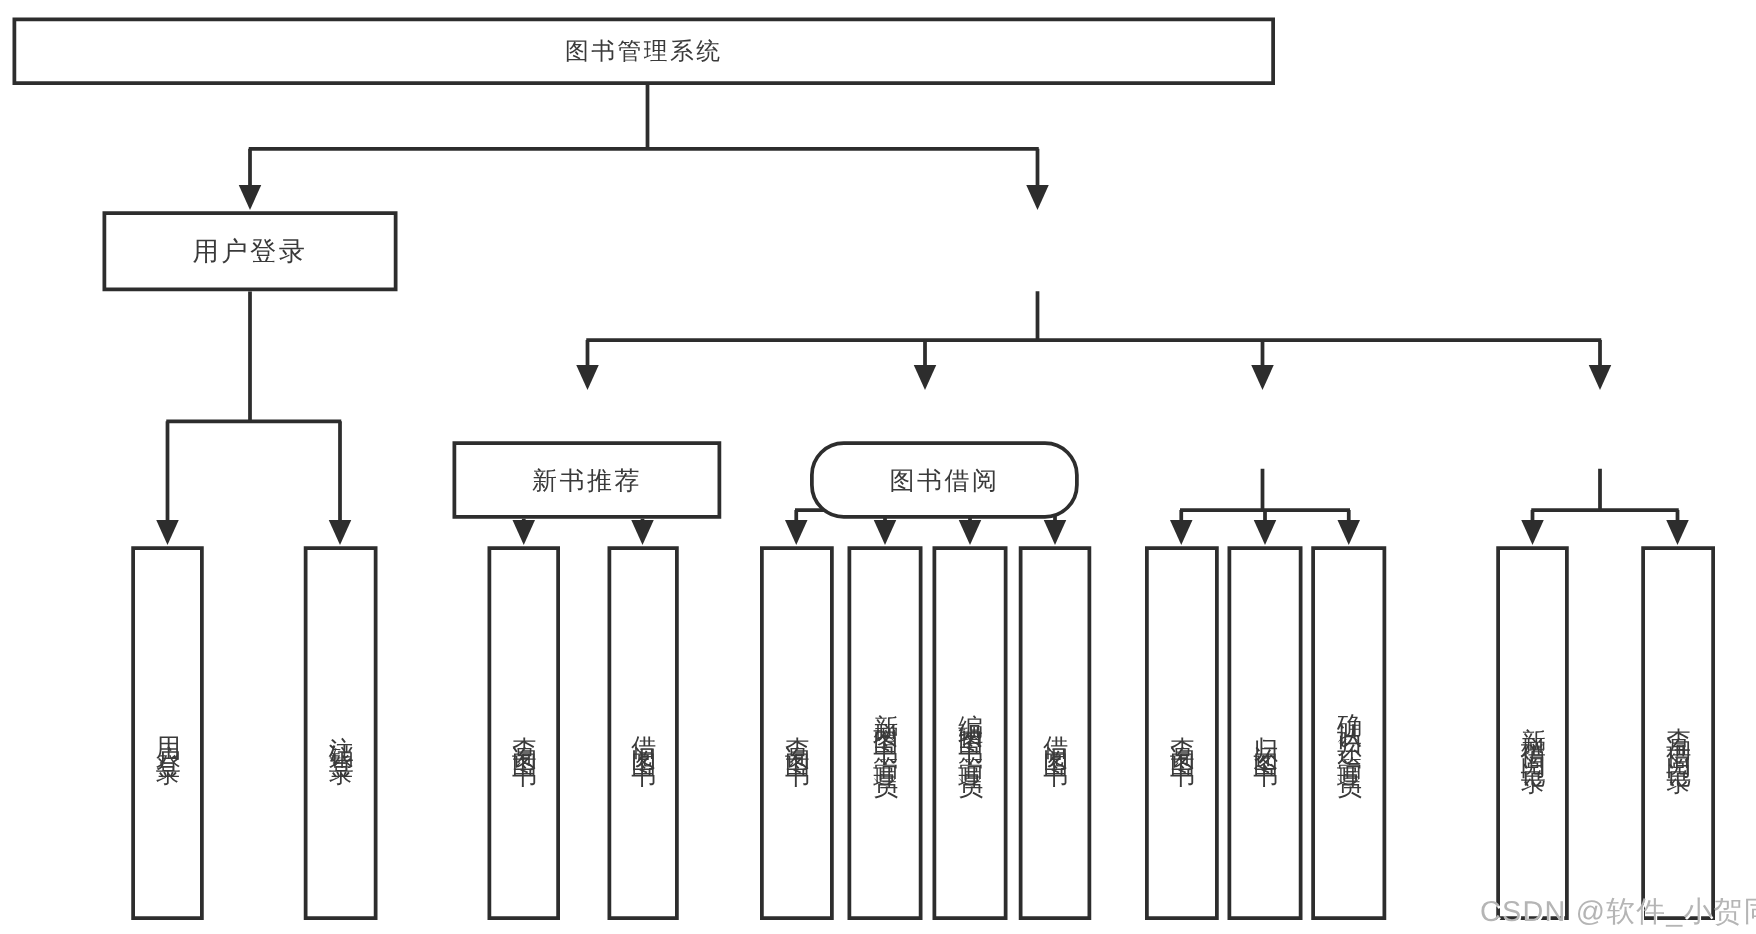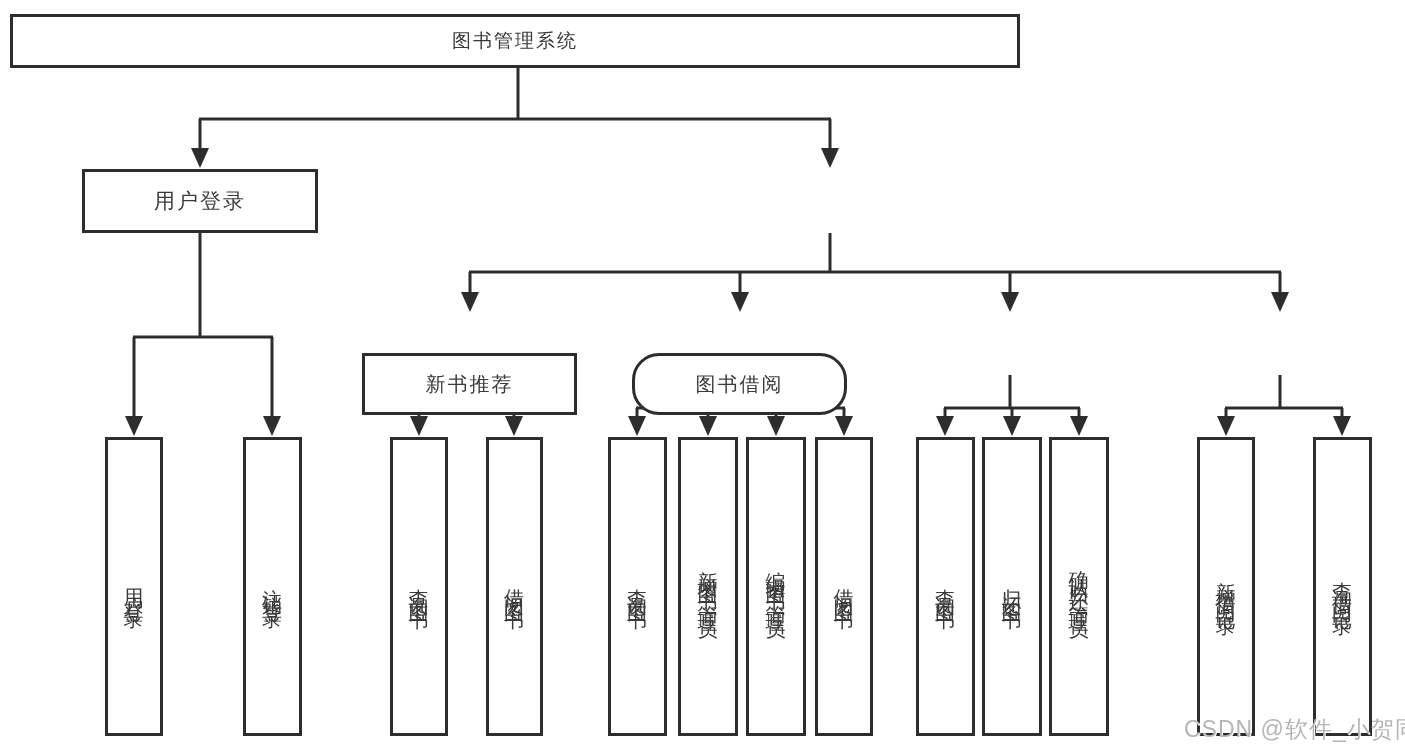--- a/index.html
+++ b/index.html
@@ -36,21 +36,21 @@
     top: 169px; width: 236px; height: 64px;
     font-size: 21px; letter-spacing: 2px;
   }
   .node-l2.pos-login { left: 82px; }
   .node-l2.pos-mgmt  { left: 711px; }
   .node-l3 {
     top: 313px; width: 215px; height: 62px;
     font-size: 20px; letter-spacing: 2px; margin-top: 40px;
   }
   .node-l3.pos-a { left: 362px; }
-  .node-l3.pos-b { left: 632px; border-radius: 27px; }
+  .node-l3.pos-b { left: 648px; border-radius: 27px; }
   .node-l3.pos-c { left: 902px; }
   .node-l3.pos-d { left: 1172px; }
   .leaf {
     top: 437px; height: 299px;
     writing-mode: vertical-rl;
     font-size: 20px;
     letter-spacing: 7px;
     line-height: 1;
   }
   .leaf.x1  { left: 105px;  width: 58px; }

